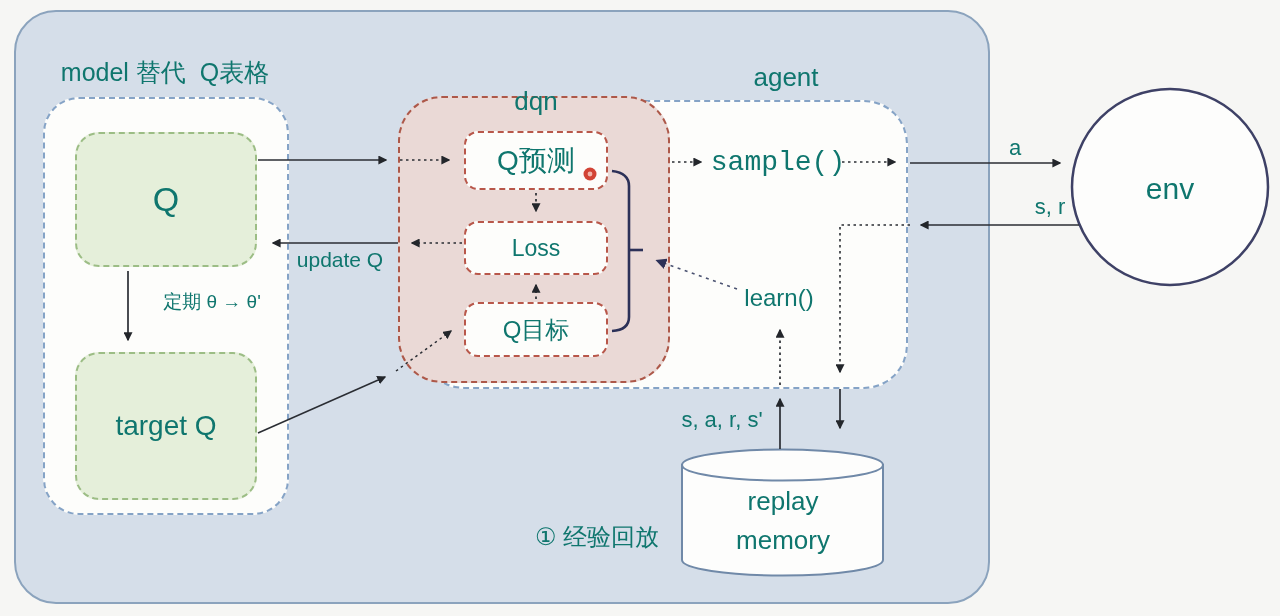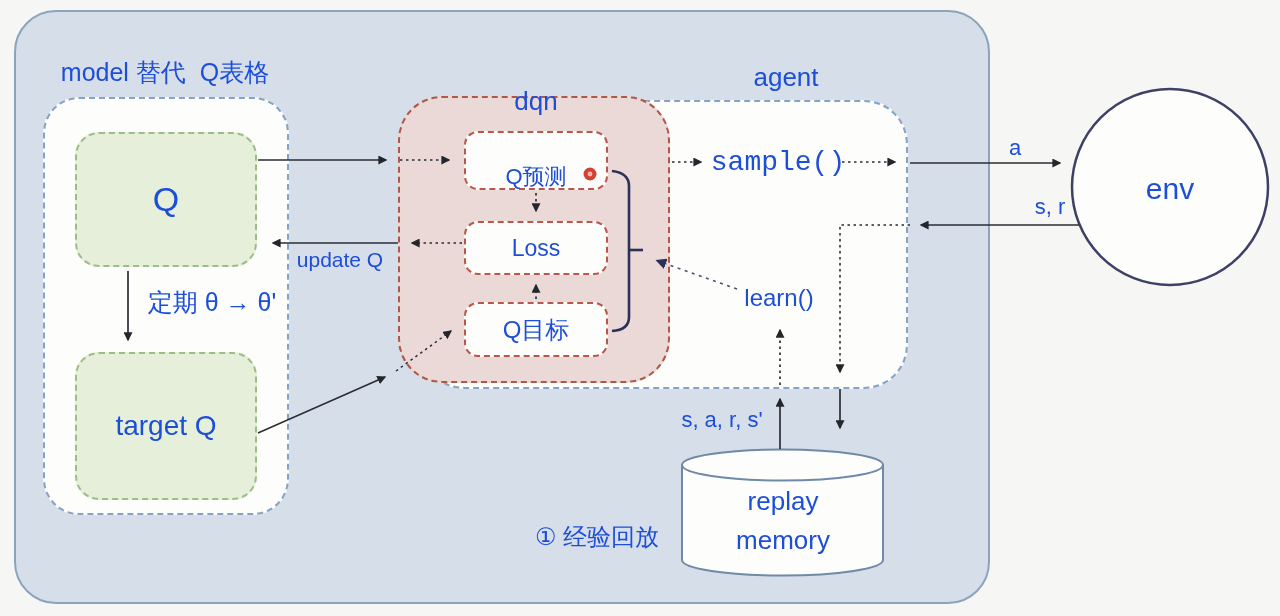--- a/index.html
+++ b/index.html
@@ -1,18 +1,18 @@
 <!DOCTYPE html>
 <html><head>
 <meta charset="utf-8">
 <style>
   html,body { margin:0; padding:0; background:#f6f6f4; }
   #canvas {
     position:relative; width:1280px; height:616px; overflow:hidden;
-    font-family:"Liberation Sans","DejaVu Sans",sans-serif; color:#1d4ed8;
+    font-family:"Liberation Sans","DejaVu Sans",sans-serif; color:#0f766e;
     background:#f6f6f4;
   }
   .abs { position:absolute; box-sizing:border-box; }
   .outer {
     left:14px; top:10px; width:976px; height:594px; border-radius:42px;
     background:#d5dee9; border:2px solid #8ba3bd; z-index:1;
   }
   .group-white { background:#fdfdfb; border:2px dashed #85a3c6; }
   .model-group { left:43px; top:97px; width:246px; height:418px; border-radius:36px; z-index:2; }
   .agent-group { left:420px; top:100px; width:488px; height:289px; border-radius:44px; z-index:2; }
@@ -107,24 +107,24 @@
       <circle cx="590" cy="174" r="6.5" fill="#d24335"></circle>
       <circle cx="590" cy="174" r="2.4" fill="#f3b4aa"></circle>
     </g>
   </svg>
 
   <div class="lbl" style="left:165px; top:72px; font-size:25px;">model 替代  Q表格</div>
   <div class="lbl" style="left:536px; top:78px; font-size:26px;margin-top:24px;">dqn</div>
   <div class="lbl" style="left:786px; top:78px; font-size:26px;">agent</div>
 
   <div class="lbl" style="left:166px; top:200px; font-size:34px;">Q</div>
-  <div class="lbl" style="left:212px; top:302px; font-size:25px;">定期 θ → θ'</div>
+  <div class="lbl" style="left:212px; top:302px; font-size:19px;">定期 θ → θ'</div>
   <div class="lbl" style="left:166px; top:426px; font-size:28px;">target Q</div>
 
-  <div class="lbl" style="left:536px; top:161px; font-size:22px;margin-top:16px;">Q预测</div>
+  <div class="lbl" style="left:536px; top:161px; font-size:28px;">Q预测</div>
   <div class="lbl" style="left:536px; top:248px; font-size:23px;">Loss</div>
   <div class="lbl" style="left:536px; top:330px; font-size:24px;">Q目标</div>
   <div class="lbl" style="left:340px; top:260px; font-size:21px;">update Q</div>
 
   <div class="lbl" style="left:778px; top:163px; font-size:28px;font-family:Liberation Mono, monospace;">sample()</div>
   <div class="lbl" style="left:779px; top:298px; font-size:24px;">learn()</div>
 
   <div class="lbl" style="left:1015px; top:148px; font-size:22px;">a</div>
   <div class="lbl" style="left:1050px; top:207px; font-size:22px;">s, r</div>
   <div class="lbl" style="left:722px; top:420px; font-size:22px;">s, a, r, s'</div>

